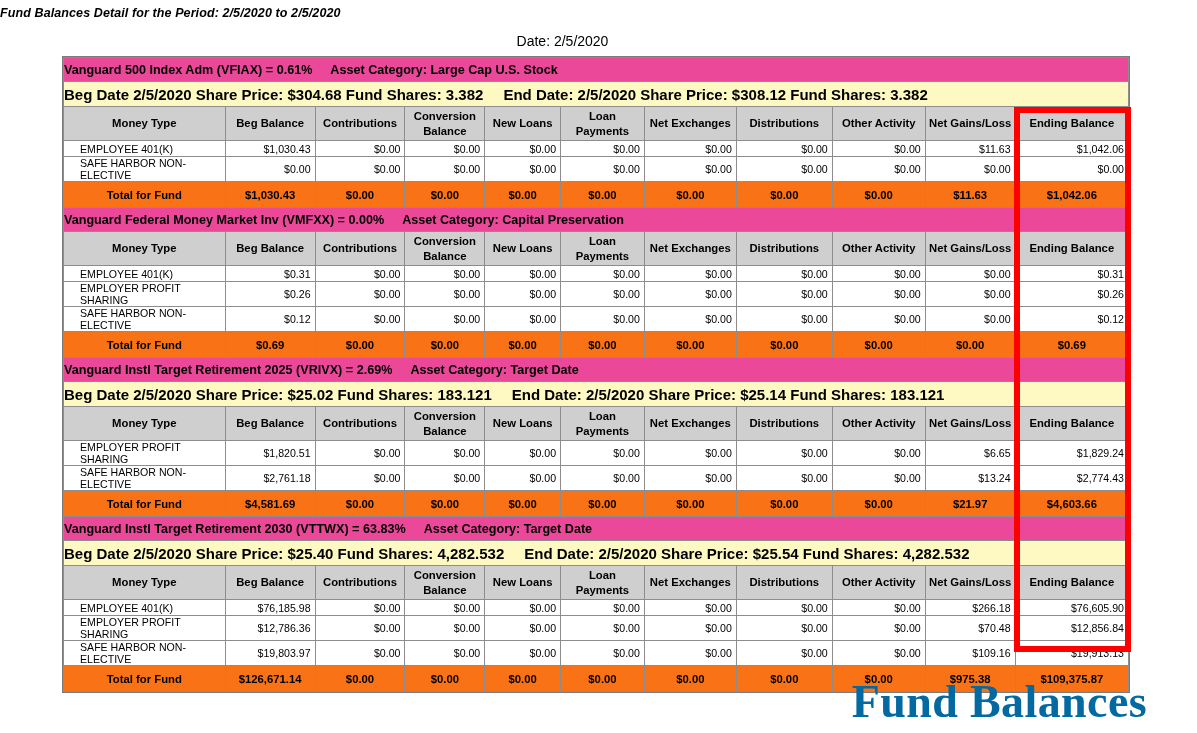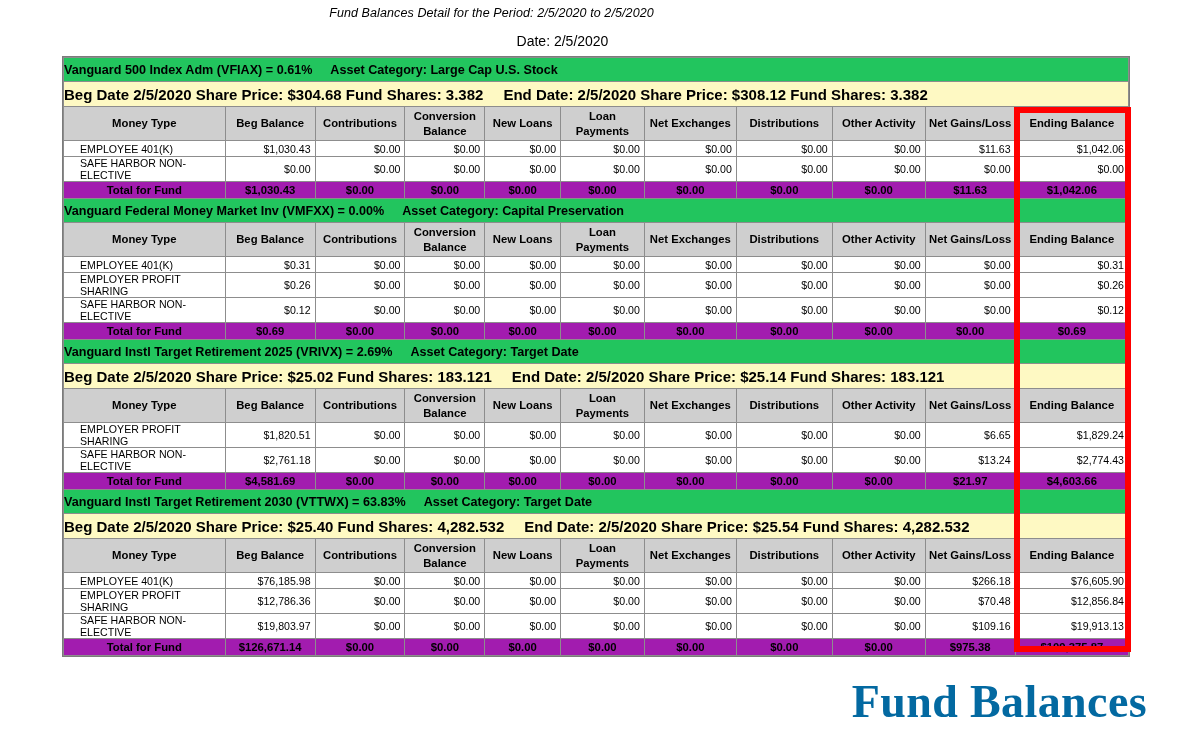--- a/index.html
+++ b/index.html
@@ -16,23 +16,22 @@
     width: 1197px;
     height: 733px;
     background: #ffffff;
   }
 
   
   .report-title {
     position: absolute;
     left: 0; top: 6px;
     width: 983px;
-    text-align: center;
     font-size: 12.5px;
-    font-weight: normal;
+    font-weight: bold;
     font-style: italic;
     letter-spacing: 0.1px;
   }
 
   
   .date-line {
     position: absolute;
     left: 0; top: 33px;
     width: 1125px;
     text-align: center;
@@ -60,21 +59,21 @@
     vertical-align: middle;
   }
 
   
   .fund-band td {
     height: 24px;
     font-size: 12.6px;
     font-weight: bold;
     padding: 0 7px;
     white-space: nowrap;
-    background: #22c55e;
+    background: #ec4899;
     border-left: none;
     border-right: none;
   }
   .fund-band td .gap { display: inline-block; width: 18px; }
 
   .price-band td {
     height: 25px;
     font-size: 15px;
     font-weight: bold;
     padding: 0 7px;
@@ -107,22 +106,22 @@
     text-align: left;
     padding-left: 16px;
   }
   .data-row td.num {
     text-align: right;
     padding-right: 4px;
   }
 
   
   .total-row td {
-    height: 17px;
-    background: #a21caf;
+    height: 26px;
+    background: #f97316;
     font-size: 11.3px;
     font-weight: bold;
     text-align: center;
     padding: 0 3px;
   }
 
   
   col.c-money   { width: 160px; }
   col.c-num     { width: 89px;  }
   col.c-conv    { width: 79px;  }

